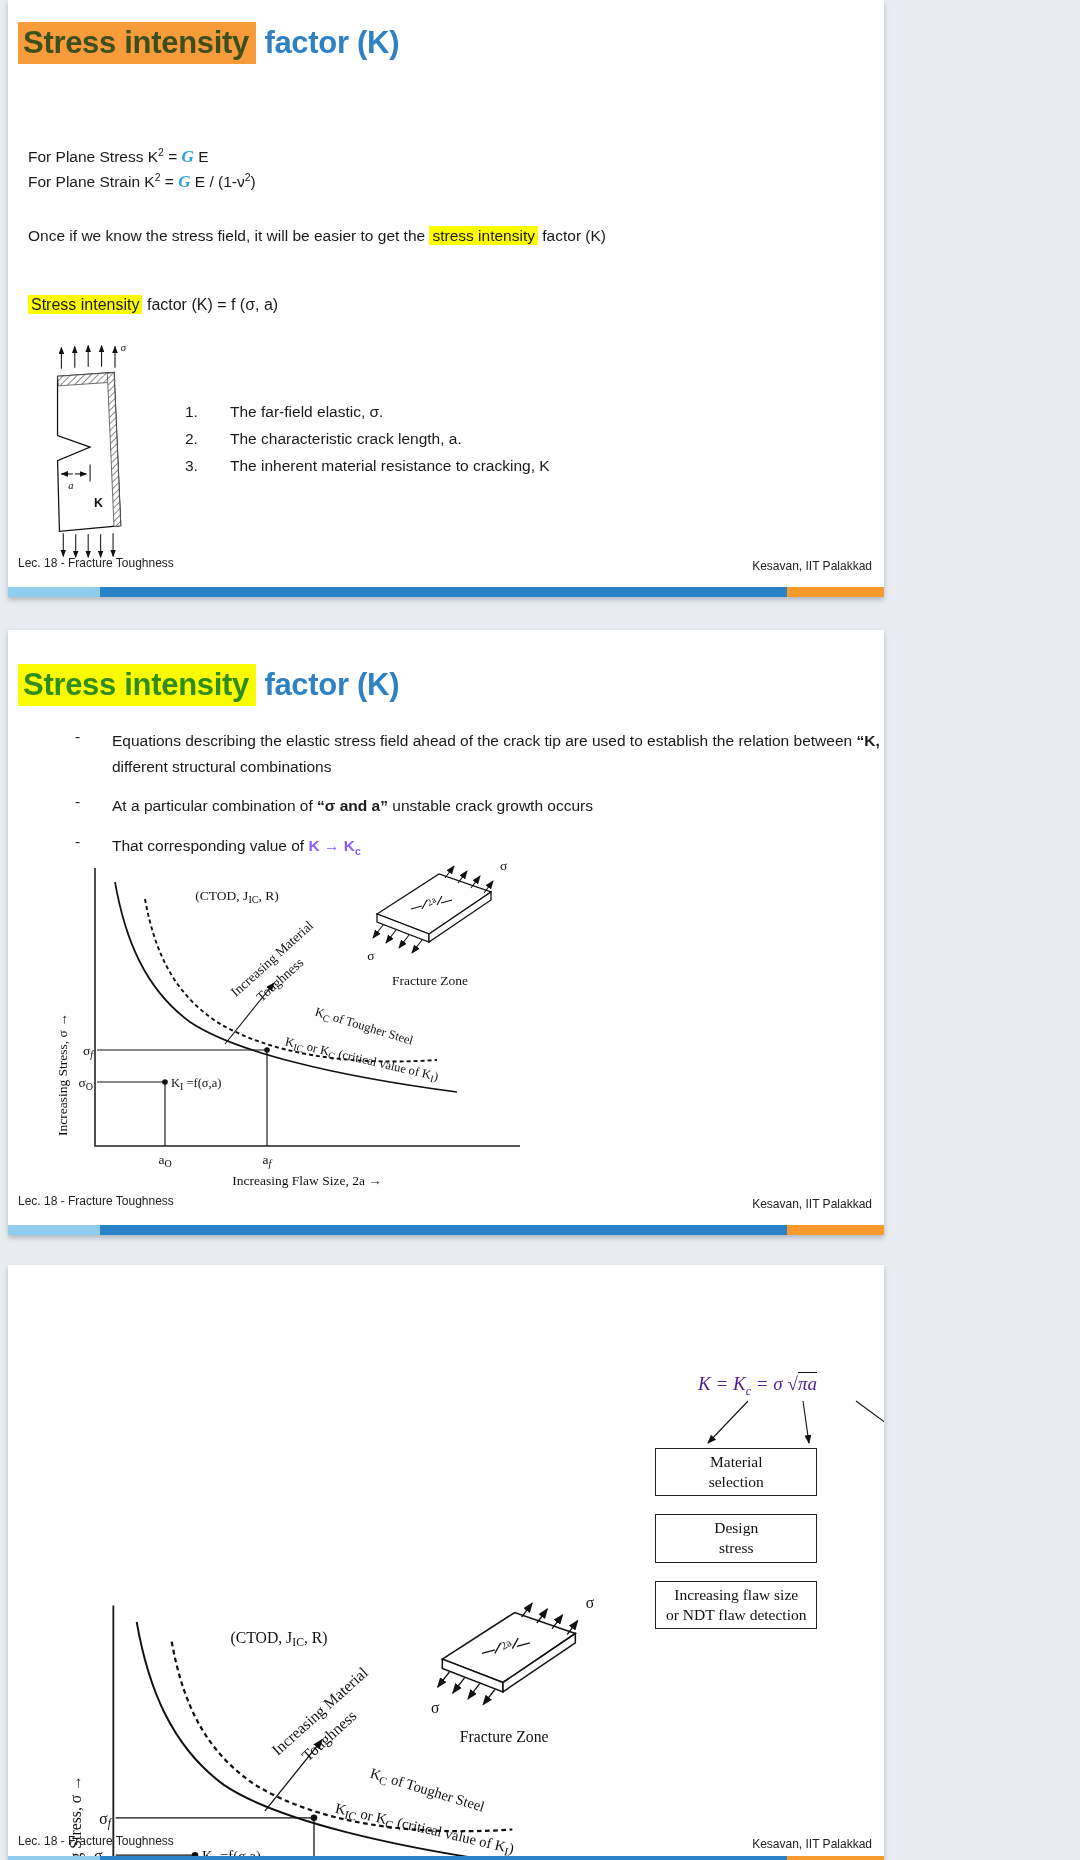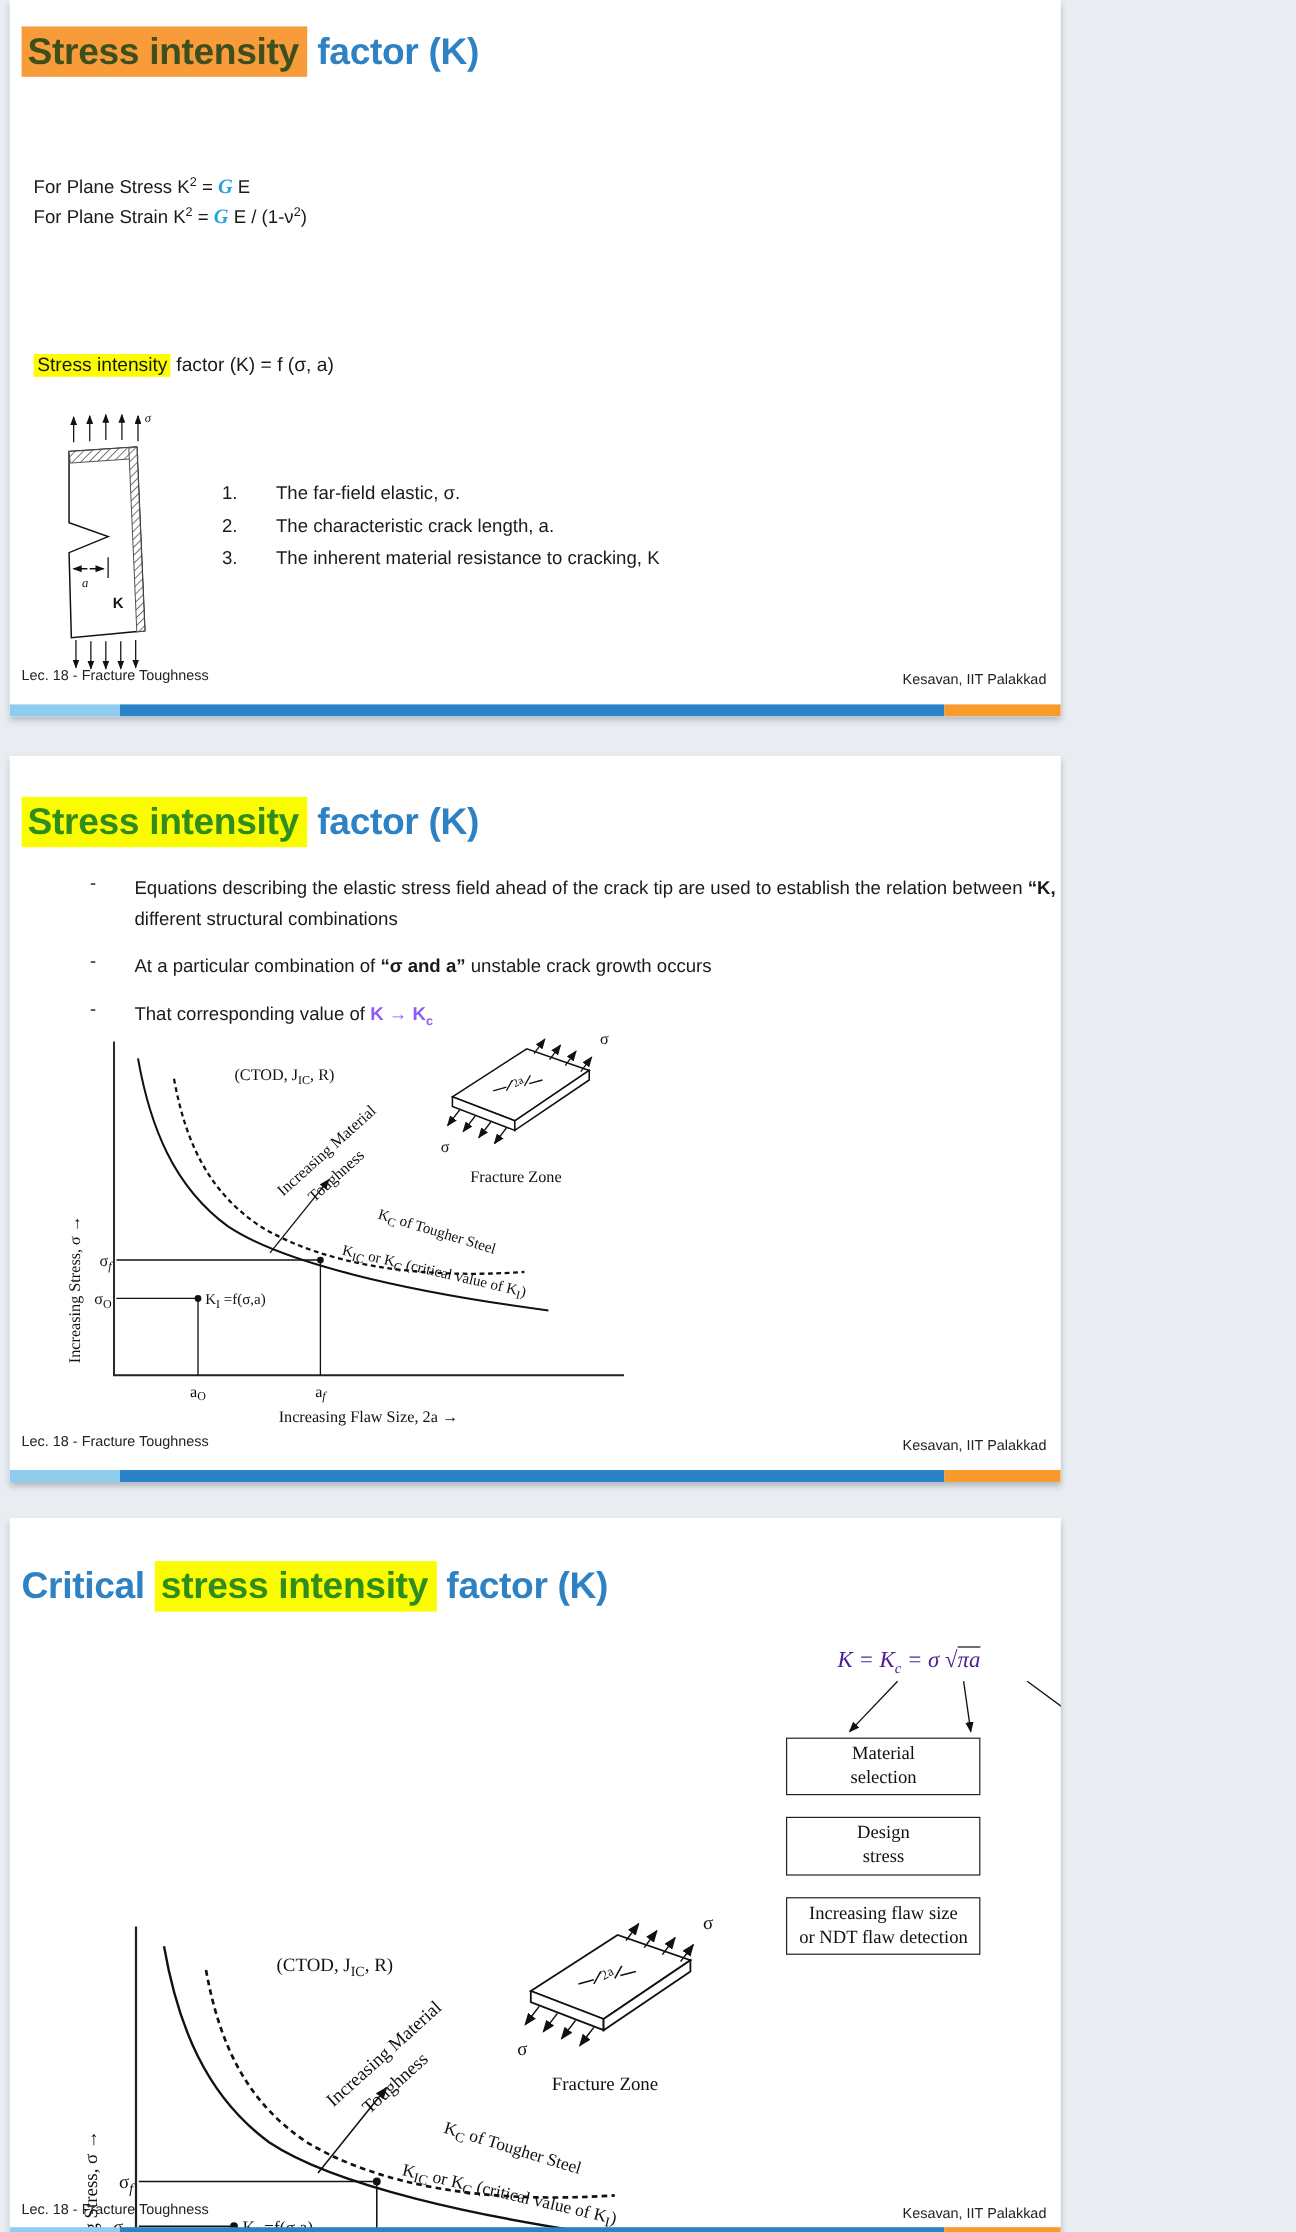--- a/index.html
+++ b/index.html
@@ -83,20 +83,21 @@
 <body>
 
 <section class="slide" id="slide1">
   <h1 class="title" style="top:4px;"><span class="hl-orange">Stress intensity</span><span class="blue"> factor (K)</span></h1>
 
 
   <div class="p" style="top:146px;"><span>For Plane Stress </span><span class="b"><span>K</span><sup>2</sup><span> = </span></span><span class="gfont gblue">G</span><span class="b"> E</span></div>
 
   <div class="p" style="top:171px;"><span>For Plane Strain </span><span class="b"><span>K</span><sup>2</sup><span> = </span></span><span class="gfont gblue">G</span><span class="b"><span> E / (1-ν</span><sup>2</sup><span>)</span></span></div>
 
+  <div class="p" style="top:227px;"><span>Once if we know the stress field, it will be easier to get the </span><span class="mk">stress intensity</span><span> factor (K)</span></div>
 
   <div class="p b" style="top:296px;font-size:16px;"><span class="mk">Stress intensity</span><span> factor (K) = f (σ, a)</span></div>
 
   <svg class="fig" width="115" height="225" viewBox="0 0 120 235">
     <defs>
       <pattern id="hch" width="5" height="5" patternUnits="userSpaceOnUse" patternTransform="rotate(45)">
         <rect width="5" height="5" fill="#fff"></rect>
         <line x1="0" y1="0" x2="0" y2="5" stroke="#555" stroke-width="1.4"></line>
       </pattern>
       <marker id="ahf" markerWidth="8" markerHeight="6" refX="7" refY="3" orient="auto" markerUnits="userSpaceOnUse">
@@ -231,21 +232,20 @@
   <div class="s-footer-r">Kesavan, IIT Palakkad</div>
   <div class="bar">
       <i class="c1"></i>
       <i class="c2"></i>
       <i class="c3"></i>
       <i class="c4"></i>
     </div>
 </section>
 
 <section class="slide" id="slide3">
-  <h1 class="title" style="top:18px;"><span class="blue">Critical </span><span class="hl-yellow">stress intensity</span><span class="blue"> factor (K)</span></h1>
 
   <div class="graph-slot" id="graph-slot3">
       <svg class="graph" width="480" height="340" viewBox="0 0 480 340">
     <defs>
       <marker id="ahg" markerWidth="9" markerHeight="7" refX="8" refY="3.5" orient="auto" markerUnits="userSpaceOnUse">
         <path d="M0,0 L9,3.5 L0,7 Z" fill="#111"></path>
       </marker>
     </defs>
     <path class="axis" d="M 50 14 V 292 H 475"></path>
     <text class="gt" transform="translate(22 282) rotate(-90)">Increasing Stress, σ →</text>

